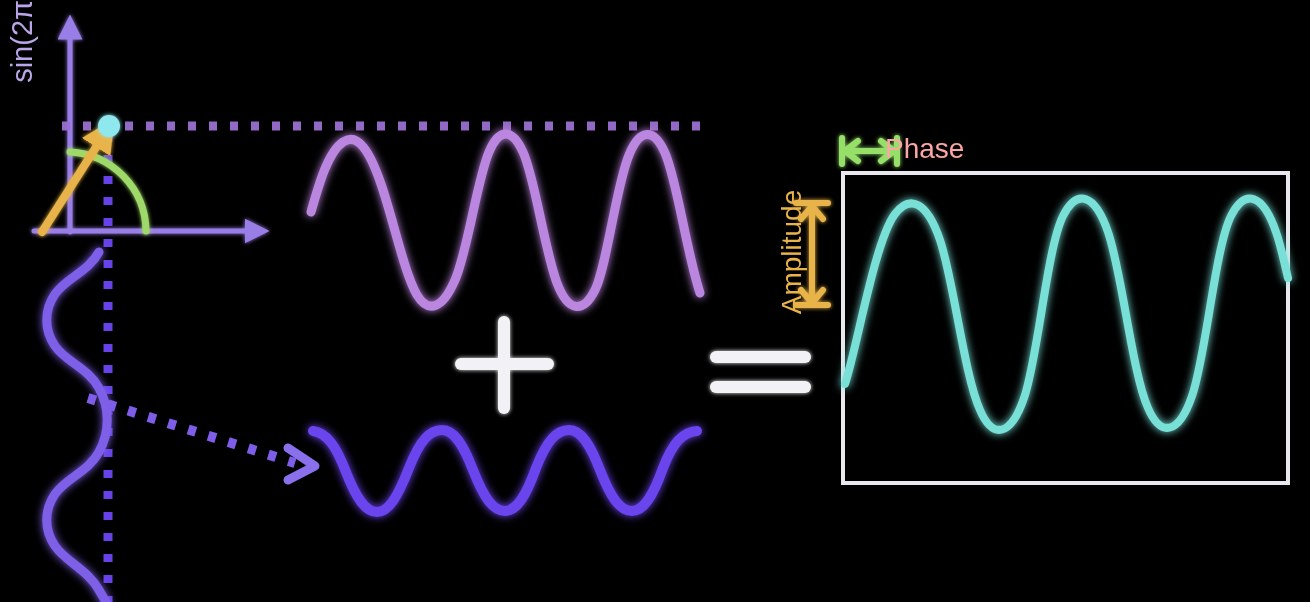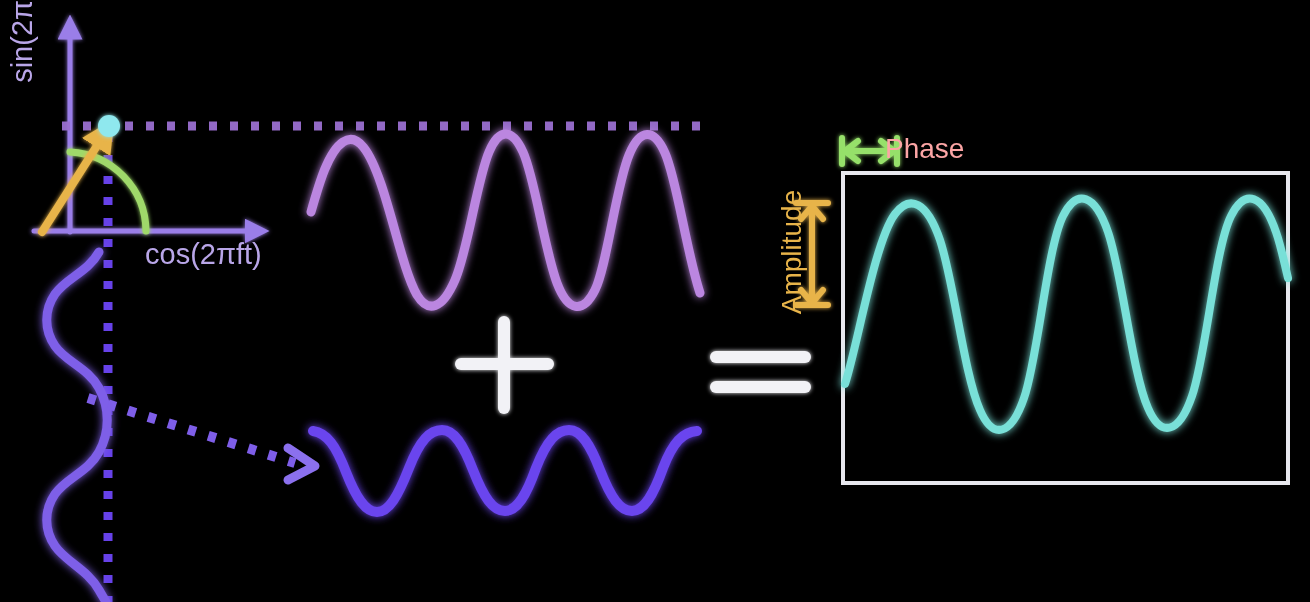--- a/index.html
+++ b/index.html
@@ -188,19 +188,18 @@
              C 1077 188, 1095 194, 1108 232
              C 1122 272, 1132 372, 1148 408
              C 1161 438, 1179 434, 1192 396
              C 1206 356, 1215 248, 1231 216
              C 1245 188, 1263 194, 1276 232
              C 1281 246, 1284 262, 1288 278"></path>
   </svg>
 
   <div class="lbl lbl-sin">sin(2πft)</div>
 
-  <div class="lbl lbl-cos">cos(2πft)</div>
 
   <div class="lbl lbl-phase">Phase</div>
 
   <div class="lbl lbl-amp">Amplitude</div>
 
 </div>
 
 </body></html>

